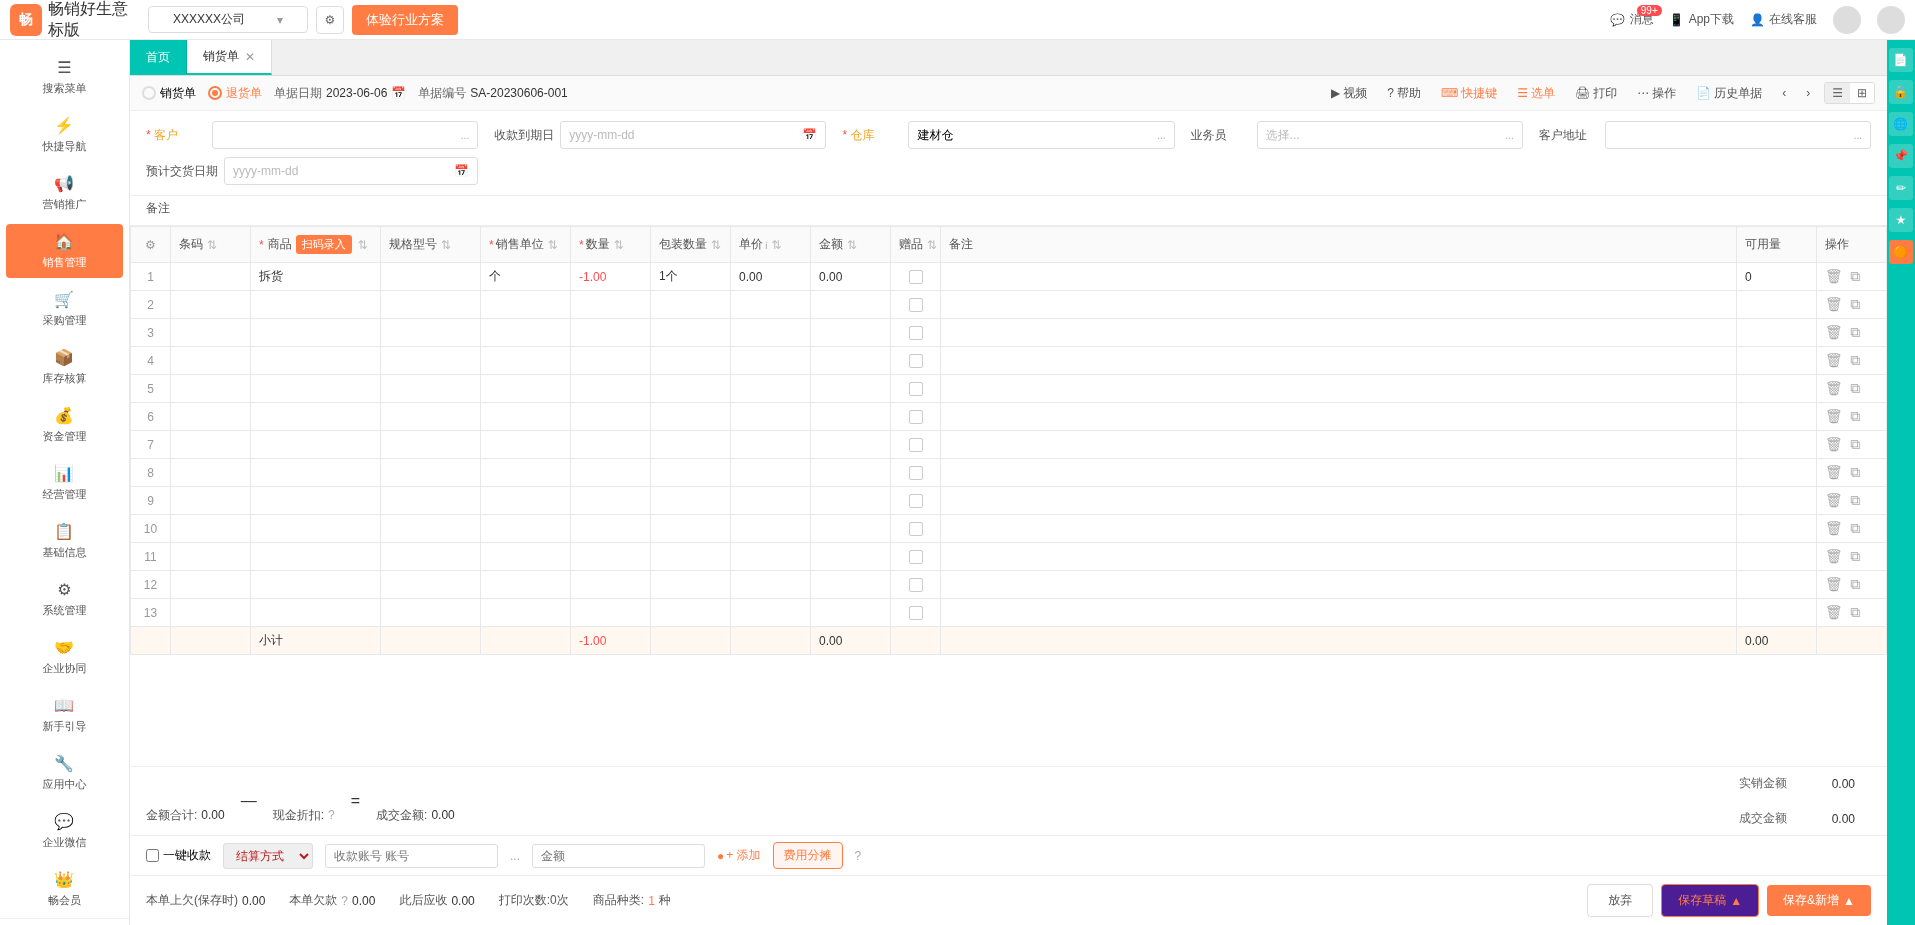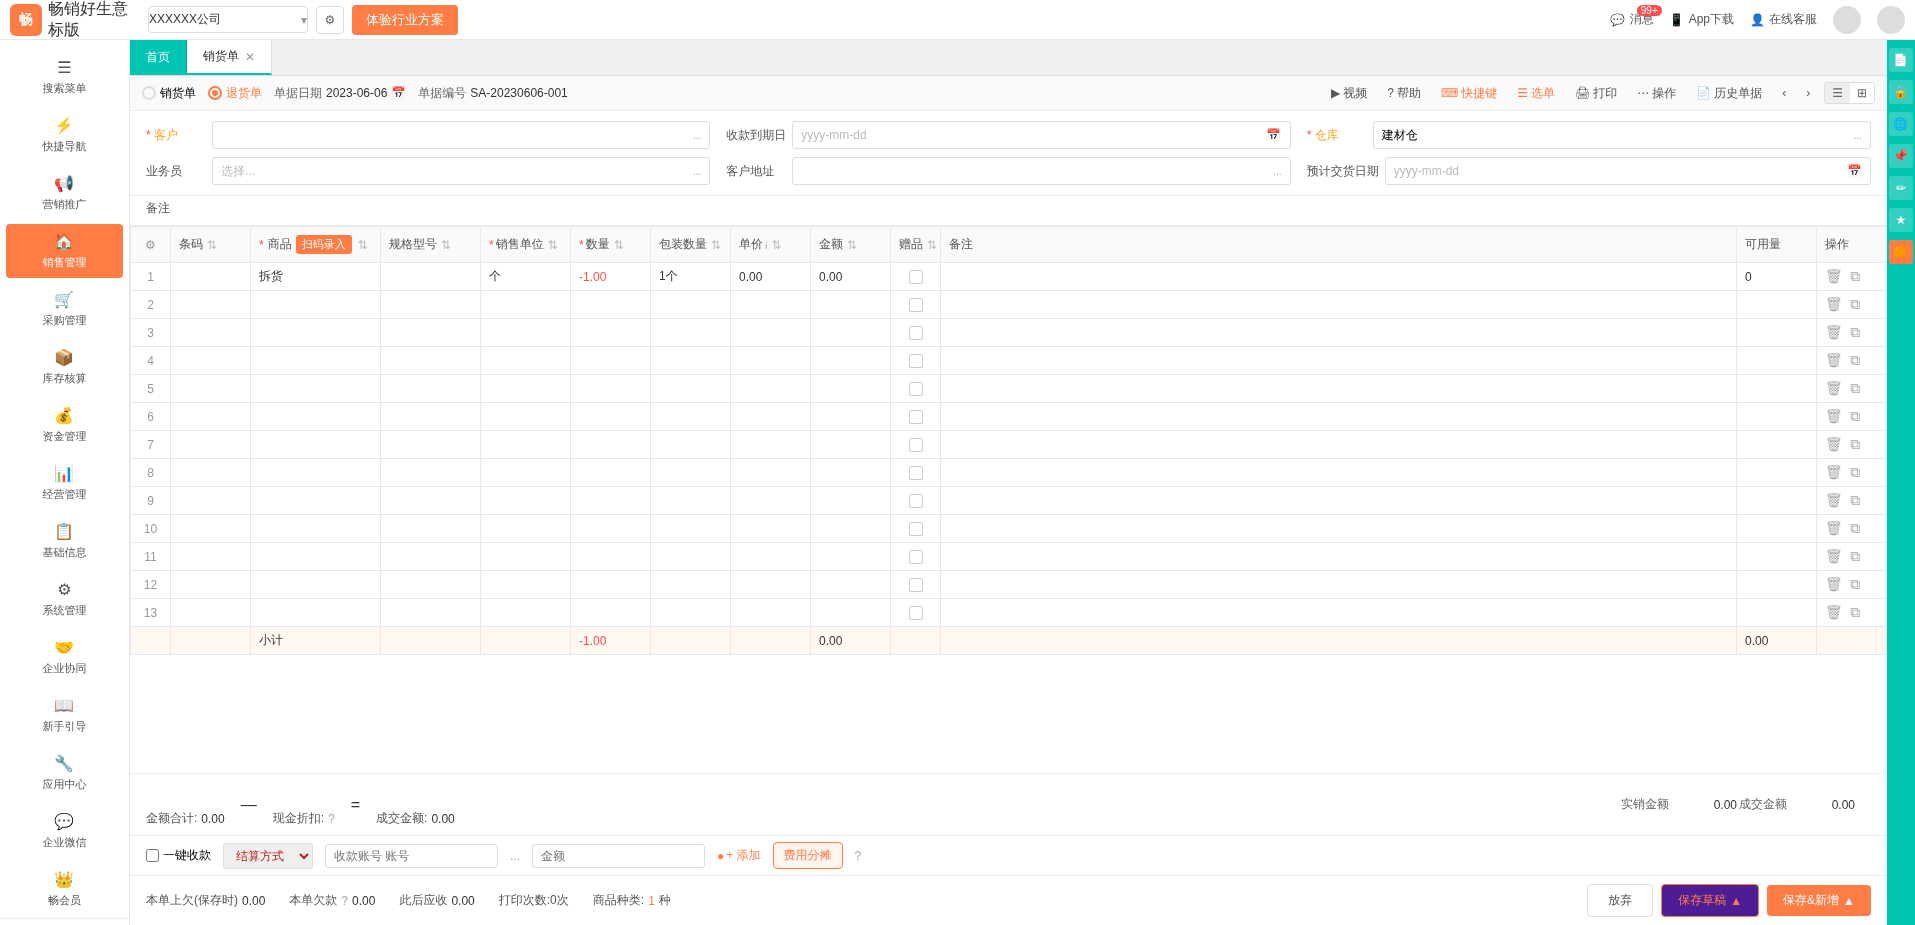--- a/index.html
+++ b/index.html
@@ -6,21 +6,21 @@
     body { background: #f5f5f5; overflow: hidden; width: 1915px; height: 925px; }
 
     
     .top-bar {
       display: flex; align-items: center; background: #fff; height: 40px;
       border-bottom: 1px solid #e8e8e8; padding: 0 10px; gap: 8px;
     }
     .logo-area { display: flex; align-items: center; width: 130px; gap: 6px; }
     .logo-icon { width: 32px; height: 32px; background: #ff7d45; border-radius: 6px; display: flex; align-items: center; justify-content: center; color: #fff; font-size: 14px; font-weight: bold; }
     .logo-text { font-size: 16px; color: #333; line-height: 1.3; font-family: Liberation Serif, serif; }
-    .company-selector { display: flex; align-items: center; border: 1px solid #ddd; border-radius: 4px; padding: 4px 0; min-width: 160px; cursor: pointer; background: #fff; }
+    .company-selector { display: flex; align-items: center; border: 1px solid #ddd; border-radius: 4px; padding: 4px 24px; min-width: 160px; cursor: pointer; background: #fff; }
     .company-name { flex: 1; color: #333; }
     .dropdown-arrow { color: #999; margin-left: 4px; }
     .settings-icon-btn { width: 28px; height: 28px; border: 1px solid #ddd; border-radius: 4px; display: flex; align-items: center; justify-content: center; cursor: pointer; color: #666; }
     .trial-btn { background: #ff7d45; color: #fff; border: none; border-radius: 4px; padding: 6px 14px; cursor: pointer; font-size: 13px; }
     .top-right { margin-left: auto; display: flex; align-items: center; gap: 16px; }
     .top-right-item { display: flex; align-items: center; gap: 4px; cursor: pointer; color: #555; position: relative; }
     .badge { background: #ff4d4f; color: #fff; border-radius: 8px; padding: 0 4px; font-size: 10px; position: absolute; top: -6px; right: -8px; min-width: 16px; text-align: center; }
     .avatar { width: 28px; height: 28px; border-radius: 50%; background: #ddd; }
 
     
@@ -96,31 +96,31 @@
     .add-btn { color: #ff7d45; cursor: pointer; display: flex; align-items: center; gap: 2px; }
     .split-btn { border: 1px solid #ff7d45; color: #ff7d45; background: #fff5f0; border-radius: 4px; padding: 4px 10px; cursor: pointer; }
     .status-bar { display: flex; align-items: center; padding: 8px 16px; gap: 24px; }
     .status-item { display: flex; align-items: center; gap: 4px; color: #555; }
     .status-value { color: #333; }
     .product-count { color: #ff7d45; }
     .bottom-actions { display: flex; align-items: center; gap: 8px; margin-left: auto; }
     .discard-btn { border: 1px solid #ddd; background: #fff; color: #555; border-radius: 4px; padding: 7px 20px; cursor: pointer; }
     .save-draft-btn { border: 1px solid #ff7d45; background: #4c1d95; color: #ff7d45; border-radius: 4px; padding: 7px 16px; cursor: pointer; display: flex; align-items: center; gap: 4px; }
     .save-new-btn { background: #ff7d45; color: #fff; border: none; border-radius: 4px; padding: 7px 16px; cursor: pointer; display: flex; align-items: center; gap: 4px; }
-    .right-summary { display: flex; flex-direction: row; align-items: flex-end; gap: 2px; margin-right: 16px; }
+    .right-summary { display: flex; flex-direction: column; align-items: flex-end; gap: 18px; margin-right: 16px; }
     .summary-line { display: flex; gap: 8px; align-items: center; }
     .summary-label { color: #666; }
     .summary-value { color: #333; min-width: 60px; text-align: right; }
 
     
     .right-panel { width: 28px; background: #00c5b2; display: flex; flex-direction: column; align-items: center; padding: 8px 0; gap: 8px; }
     .right-panel-btn { width: 24px; height: 24px; background: rgba(255,255,255,0.2); border-radius: 3px; display: flex; align-items: center; justify-content: center; color: #fff; cursor: pointer; font-size: 12px; }
     .table-header-row th { height: 36px; }
 
-    .form-grid { display: grid; grid-template-columns: 1fr 1fr 1fr; gap: 8px 16px; padding: 10px 16px; background: #fff; border-bottom: 1px solid #eee; }
+    .form-grid { display: grid; grid-template-columns: 1fr 1fr 1fr 1fr 1fr; gap: 8px 16px; padding: 10px 16px; background: #fff; border-bottom: 1px solid #eee; }
     .field-group { display: flex; align-items: center; gap: 6px; }
     .field-label { color: #555; white-space: nowrap; min-width: 60px; }
     .field-label.req { color: #f5a623; }
     .field-label.req::before { content: '* '; color: #ff4d4f; }
     .field-value { border: 1px solid #ddd; border-radius: 3px; padding: 4px 8px; flex: 1; display: flex; align-items: center; justify-content: space-between; min-height: 28px; cursor: pointer; background: #fff; }
     .field-value .placeholder { color: #bbb; }
     .field-dots { color: #aaa; font-size: 10px; }
 
     .notes-row { display: flex; align-items: center; gap: 6px; padding: 4px 16px 8px; background: #fff; border-bottom: 1px solid #eee; }
     .notes-label { color: #555; }

